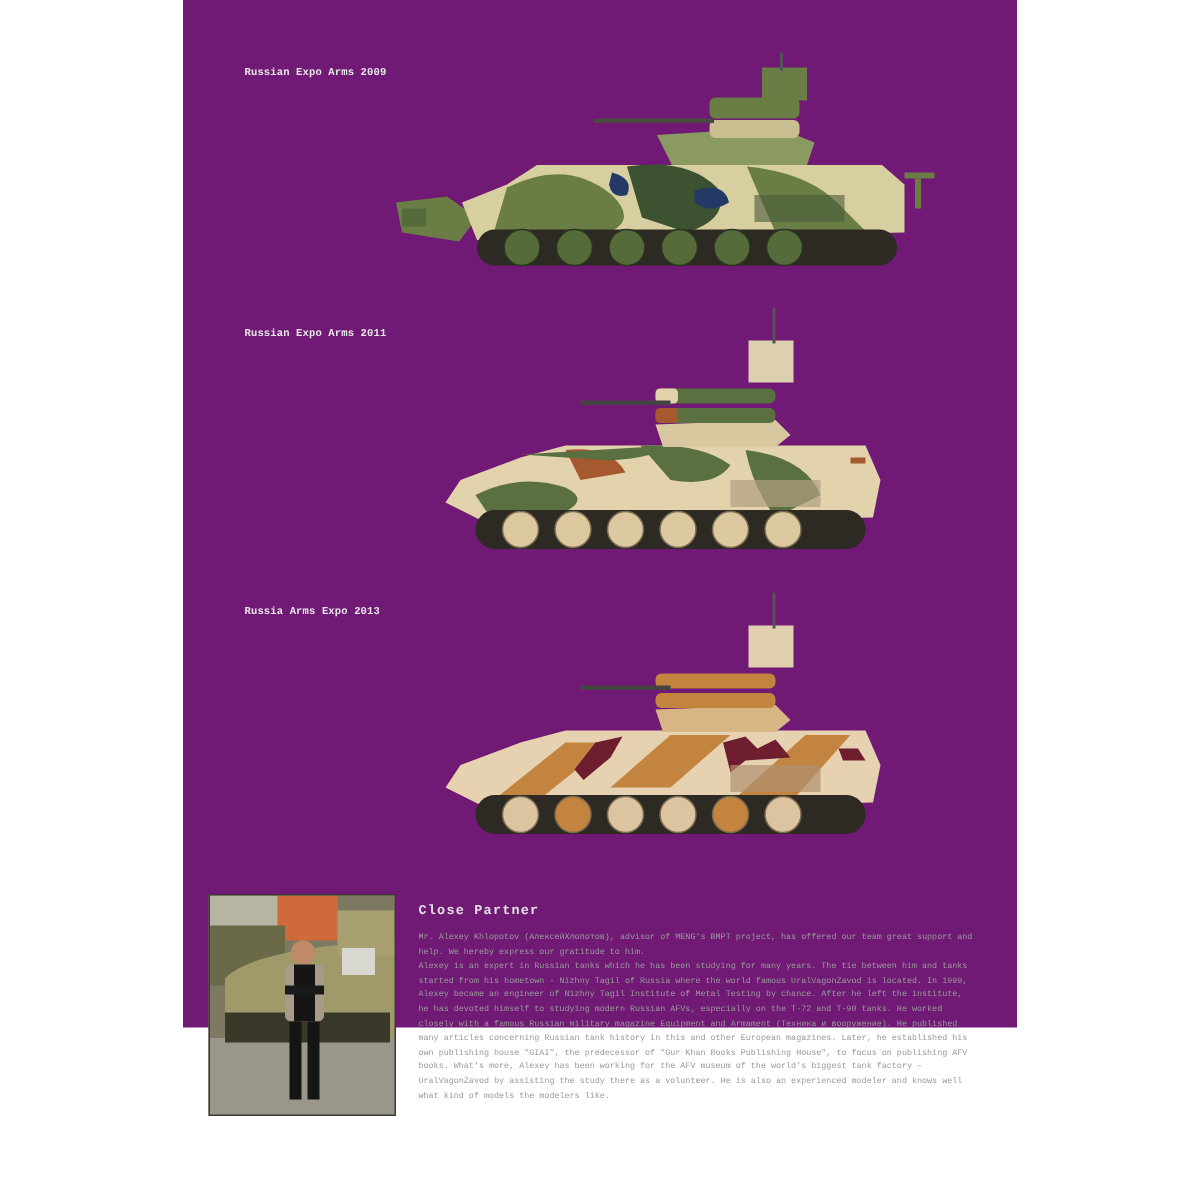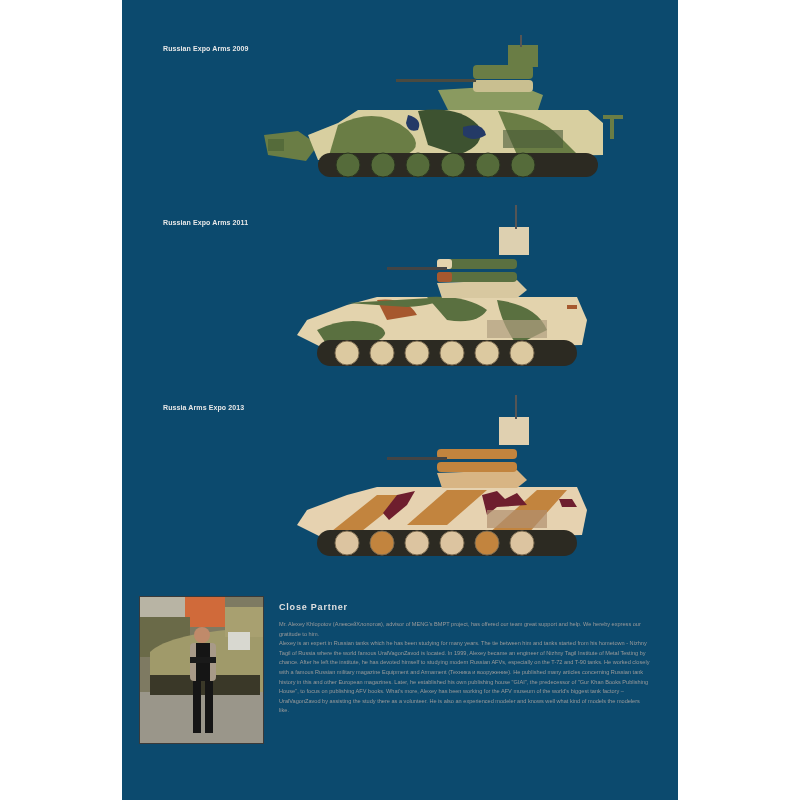--- a/index.html
+++ b/index.html
@@ -1,17 +1,17 @@
 <!DOCTYPE html>
 <html><head>
 <meta charset="utf-8">
 <style>
   html, body { margin:0; padding:0; }
   body { width:800px; height:800px; background:#ffffff; position:relative; overflow:hidden; font-family:"Liberation Sans", sans-serif; }
-  .page { position:absolute; left:122px; top:0; width:556px; height:800px; background:#0c4a6e; }
+  .page { position:absolute; left:122px; top:0; width:556px; height:685px; background:#701a75;font-family:Liberation Mono, monospace; }
   .caption { position:absolute; left:41px; font-size:7px; font-weight:bold; color:#e8e8e8; letter-spacing:0.1px; }
   .vehicle { position:absolute; }
   .photo { position:absolute; left:17px; top:596px; width:123px; height:146px; border:1px solid #3a3a3a; overflow:hidden; background:#8a8468; }
   .partner-title { position:absolute; left:157px; top:602px; font-size:9px; font-weight:bold; color:#e0e0e0; letter-spacing:0.8px; }
   .partner-body { position:absolute; left:157px; top:620px; width:372px; font-size:5.6px; line-height:9.6px; color:#9a9a9a; }
   .partner-body p { margin:0; }
 </style>
 </head>
 <body>
 

